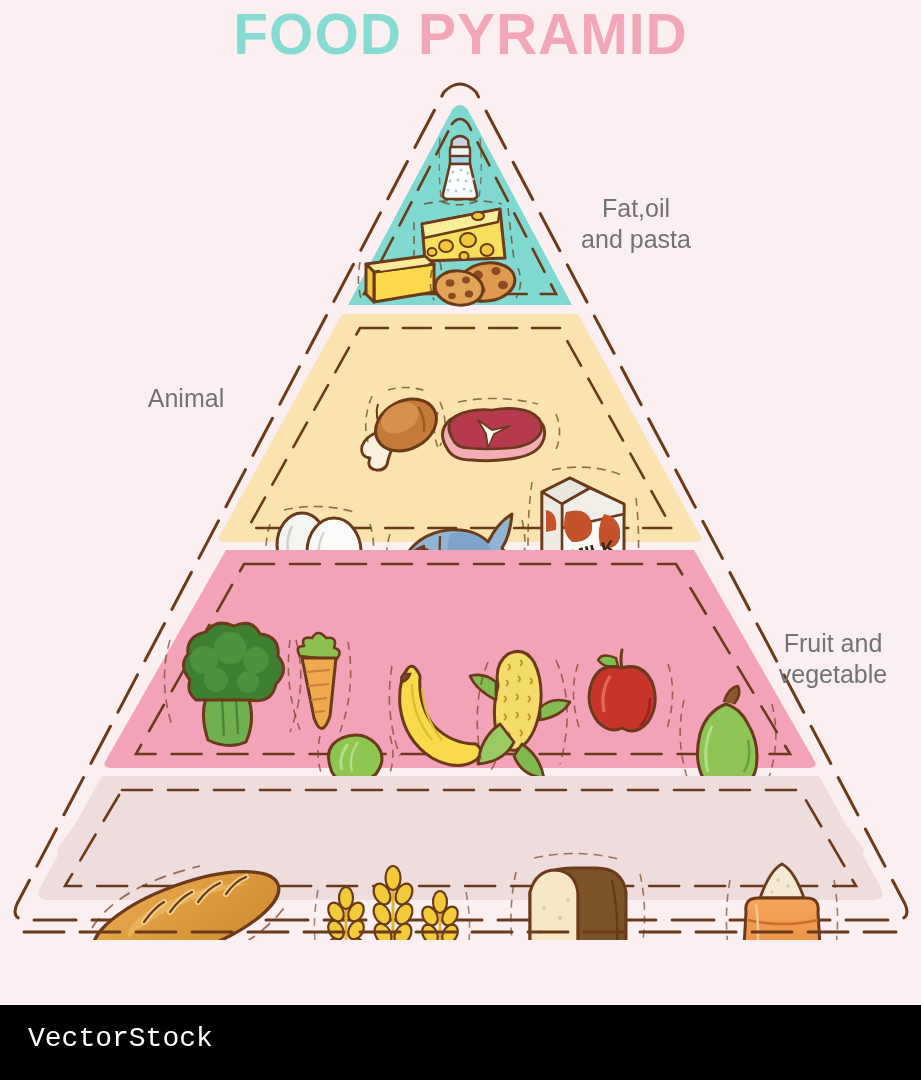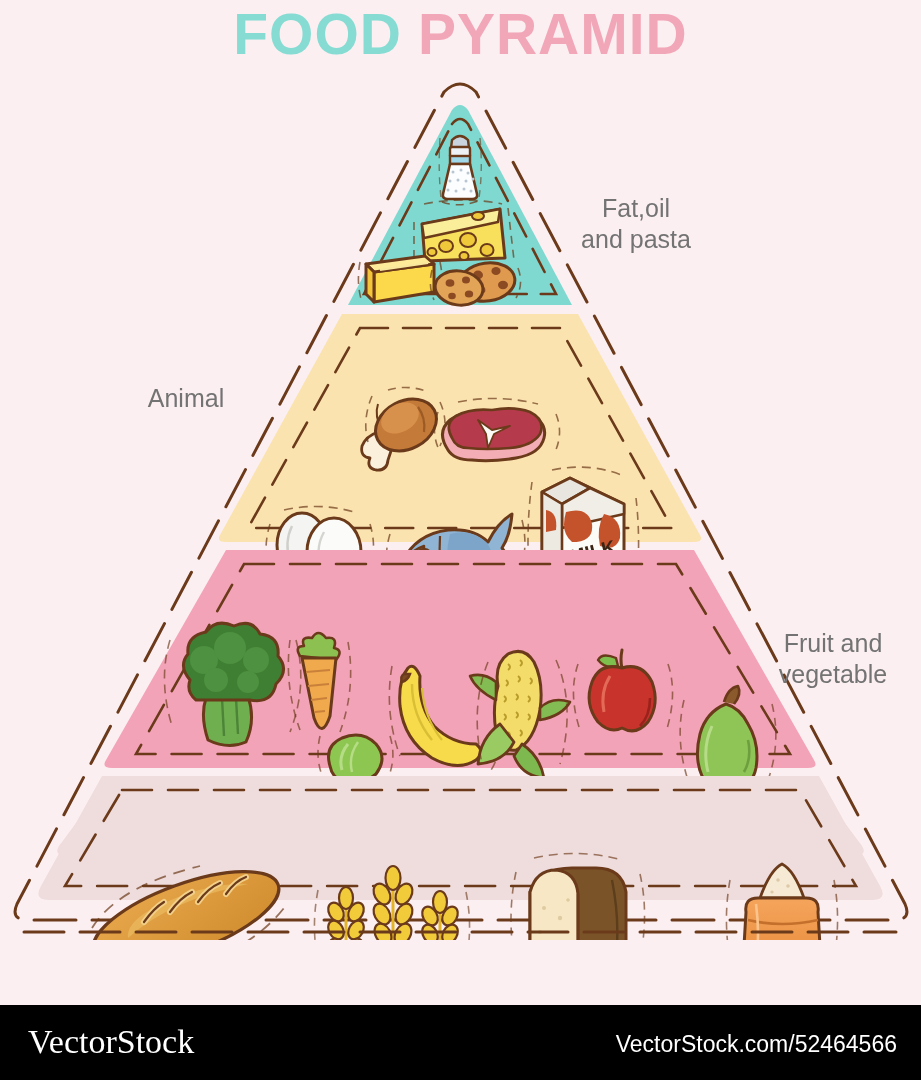--- a/index.html
+++ b/index.html
@@ -31,22 +31,22 @@
   .lbl-animal{left:75px;top:303px;text-align:center;width:222px;}
   .lbl-fruit{left:735px;top:548px;text-align:center;width:196px;}
   .lbl-bread{left:311px;top:928px;text-align:center;width:300px;}
 
   .footer{
     position:absolute;left:0;top:1005px;width:921px;height:75px;
     background:#000;color:#fff;
   }
   .footer .brand{
     position:absolute;left:28px;top:18px;
-    font-size:34px;font-weight:normal;letter-spacing:0px;
-    font-family:Liberation Serif, serif;
+    font-size:28px;font-weight:normal;letter-spacing:0px;
+    font-family:Liberation Mono, monospace;
     text-align:center;
   }
   .footer .url{
     position:absolute;right:24px;top:26px;
     font-size:23px;
   }
 </style>
 </head>
 <body>
 
@@ -442,16 +442,15 @@
       <div>vegetable</div>
     </div>
     <div class="sidelabel lbl-bread">
       <div>Bread, cereal</div>
       <div>and pasta</div>
     </div>
   </div>
 
   <div class="footer">
     <div class="brand">VectorStock</div>
-    <div class="url">VectorStock.com/52464566</div>
   </div>
 
 </div>
 
 </body></html>

